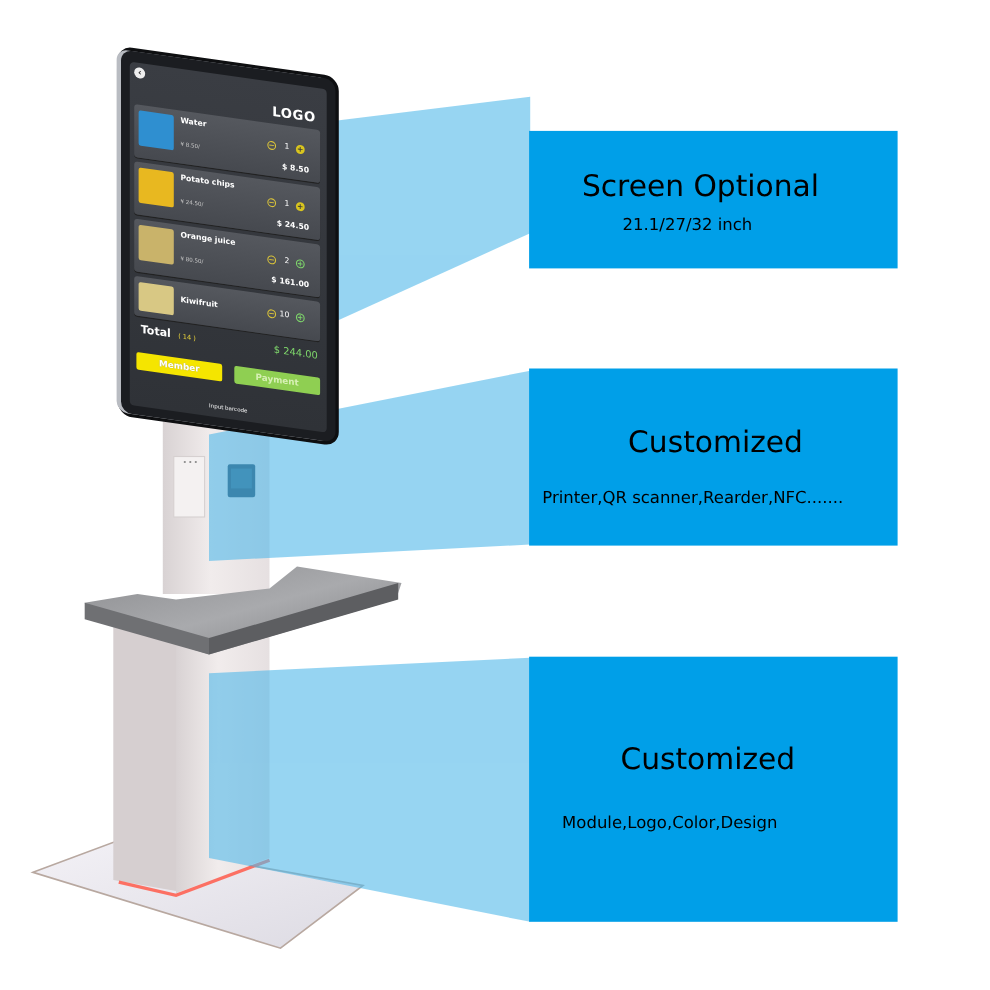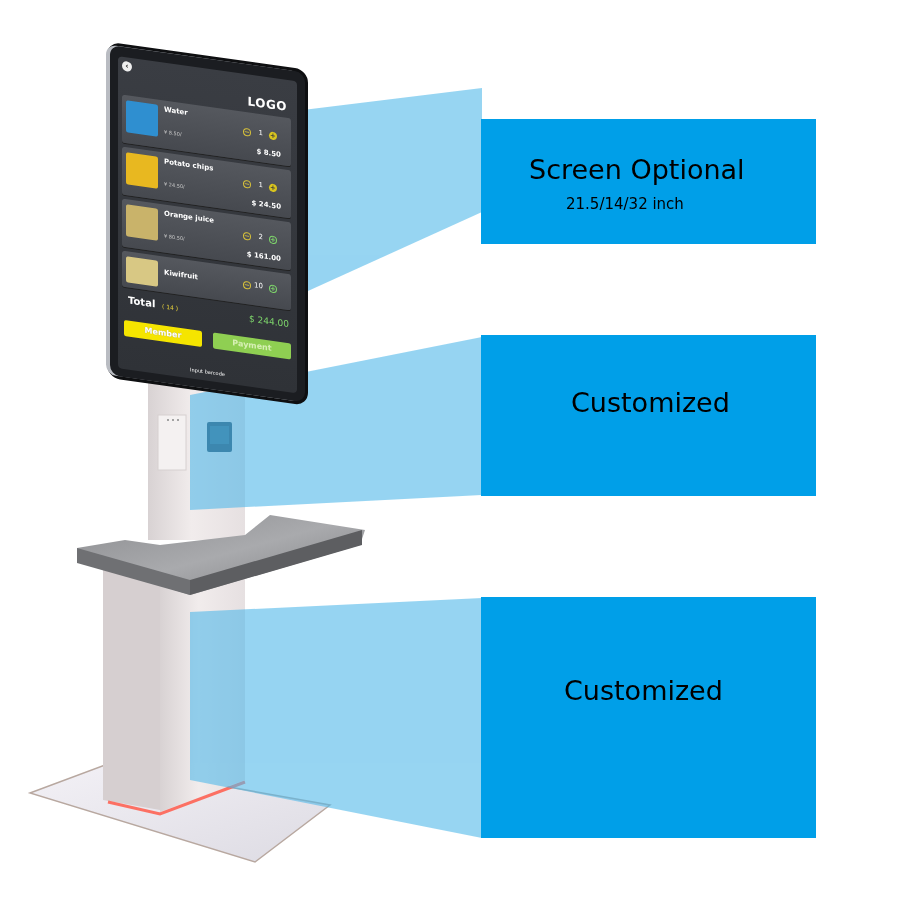--- a/index.html
+++ b/index.html
@@ -190,22 +190,24 @@
 
       <div class="btn-member">Member</div>
       <div class="btn-payment">Payment</div>
       <div class="barcode">Input barcode</div>
     </div>
   </div>
 </div>
 
 <div class="callout" id="callout-1">
   <div class="title">Screen Optional</div>
-  <div class="sub">21.5/14/32 inch</div>
+  <div class="sub">21.1/27/32 inch</div>
 </div>
 
 <div class="callout" id="callout-2">
   <div class="title">Customized</div>
+  <div class="sub">Printer,QR scanner,Rearder,NFC.......</div>
 </div>
 
 <div class="callout" id="callout-3">
   <div class="title">Customized</div>
+  <div class="sub">Module,Logo,Color,Design</div>
 </div>
 
 </body></html>

